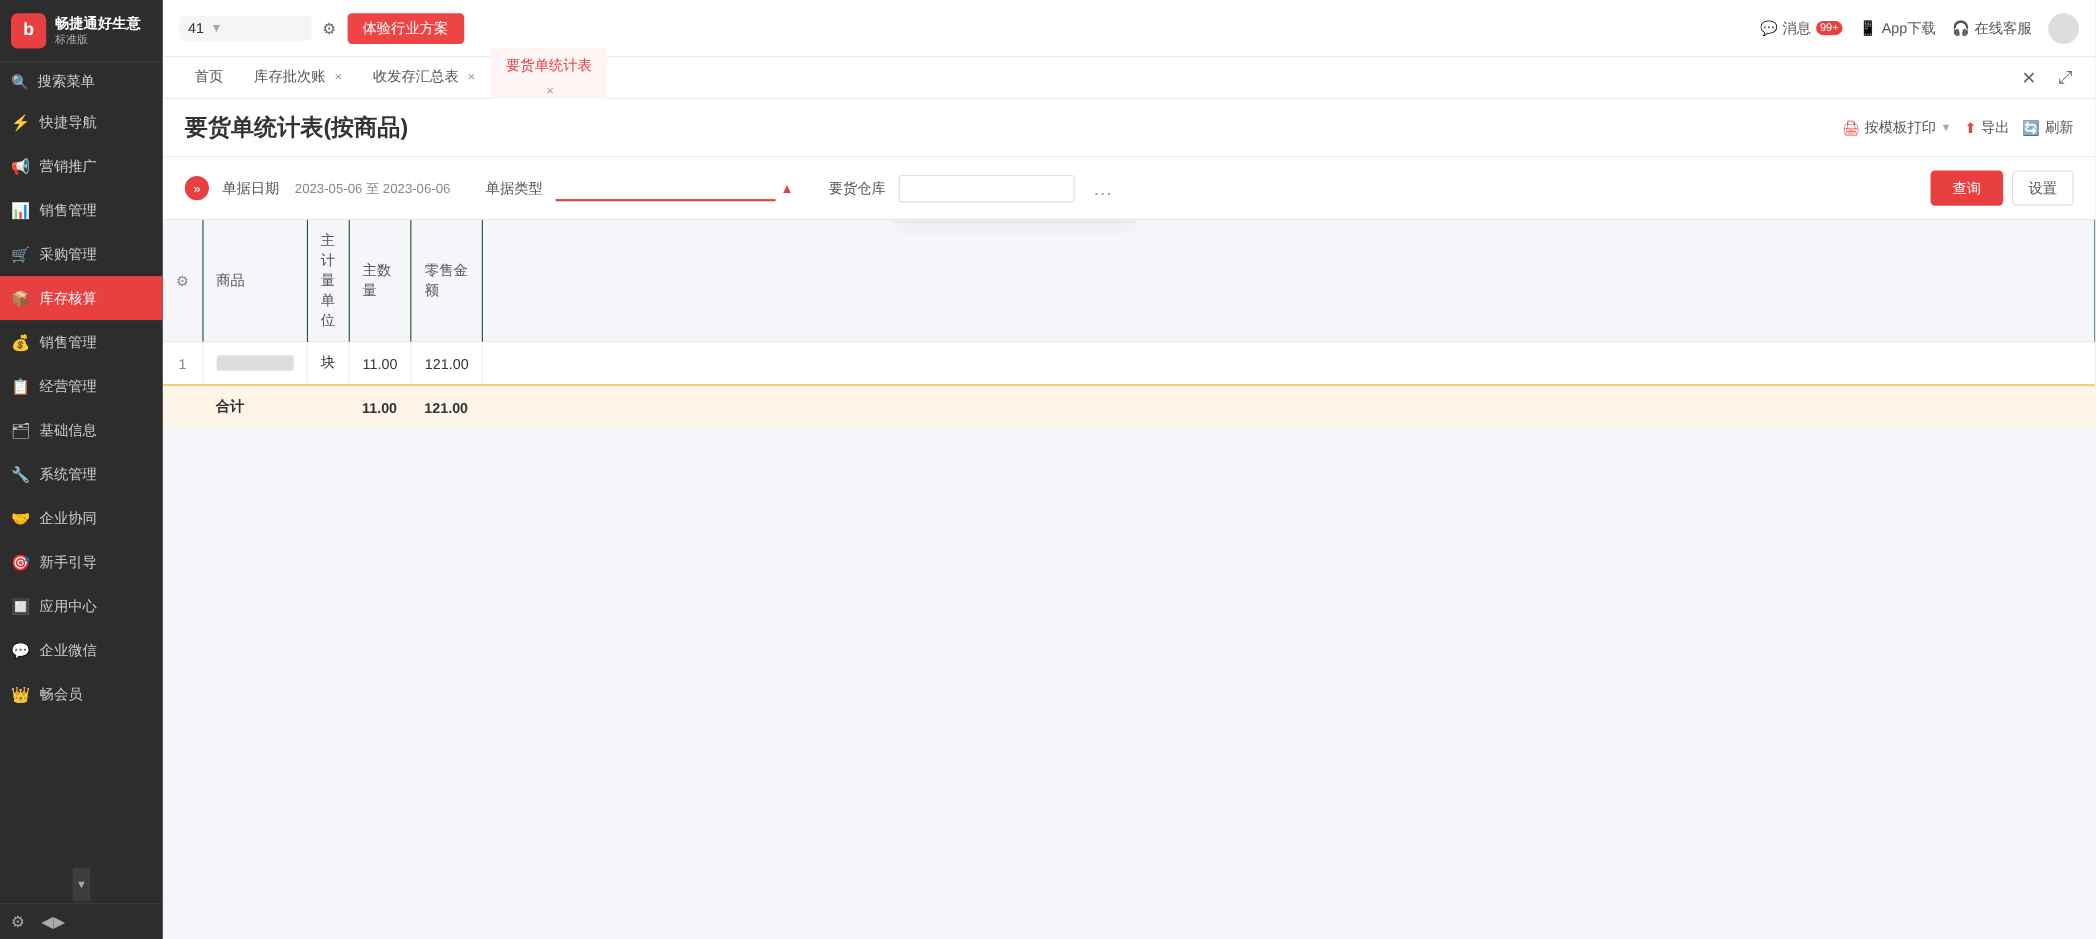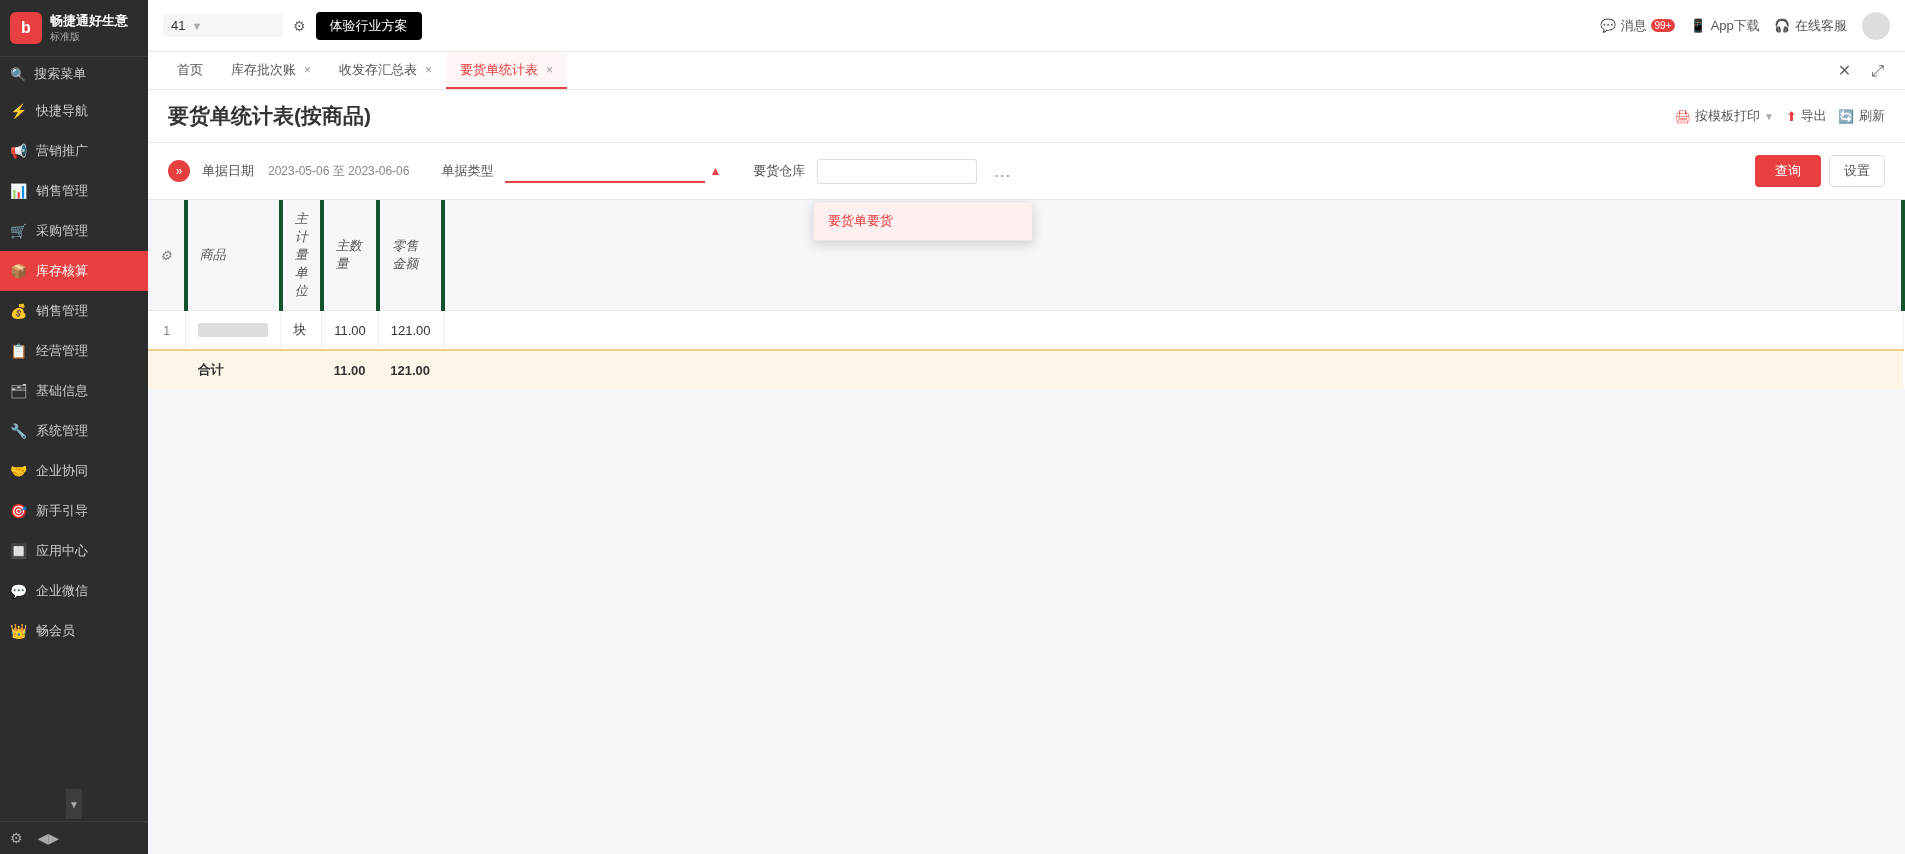--- a/index.html
+++ b/index.html
@@ -120,21 +120,21 @@
       background: #f5f5f5;
       border-radius: 4px;
       padding: 4px 8px;
       gap: 6px;
       font-size: 13px;
       color: #333;
       min-width: 120px;
     }
     .topbar-gear { color: #666; cursor: pointer; font-size: 14px; }
     .topbar-trial-btn {
-      background: #000000;
+      background: #ef4444;
       color: white;
       border: none;
       border-radius: 4px;
       padding: 5px 14px;
       font-size: 13px;
       cursor: pointer;
       font-family: inherit;
     }
     .topbar-spacer { flex: 1; }
     .topbar-right {
@@ -186,20 +186,21 @@
       cursor: pointer;
       color: #555;
       border-bottom: 2px solid transparent;
       gap: 6px;
       white-space: nowrap;
     }
     .tab-item.active {
       color: #e84040;
       border-bottom: 2px solid #e84040;
       background: #fff5f5;
+      flex-direction: column;
     }
     .tab-close {
       color: #999;
       font-size: 12px;
       margin-left: 2px;
     }
     .tabs-actions {
       margin-left: auto;
       display: flex;
       gap: 8px;
@@ -410,22 +411,21 @@
     thead tr {
       background: #f5f6fa;
       border-bottom: 1px solid #e8e8e8;
     }
     thead th {
       padding: 10px 12px;
       text-align: left;
       font-size: 13px;
       color: #555;
       font-weight: normal;
-      border-right: 4px solid #14532d;
-      font-style: italic;
+      border-right: 1px solid #14532d;
     }
     thead th:first-child { width: 50px; text-align: center; }
     tbody tr {
       border-bottom: 1px solid #f0f0f0;
     }
     tbody td {
       padding: 10px 12px;
       font-size: 13px;
       color: #333;
       border-right: 1px solid #f0f0f0;
@@ -630,23 +630,20 @@
         <input class="filter-warehouse-input" value="" type="text" style="">
         <span class="filter-more-btn">…</span>
 
         <div class="filter-actions">
           <button class="btn-query">查询</button>
           <button class="btn-settings">设置</button>
         </div>
       </div>
 
       <div class="dropdown-overlay">
-        <div class="dropdown-item selected">
-          <span>要货单要货</span>
-        </div>
       </div>
     </div>
 
     <div class="table-container">
       <table>
         <thead>
           <tr>
             <th>
               <span class="gear-icon">⚙</span>
             </th>

